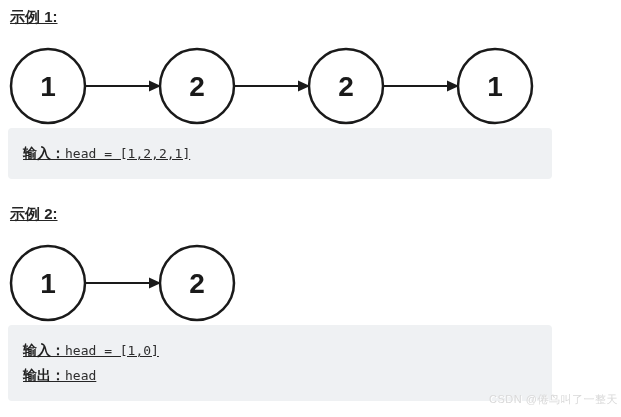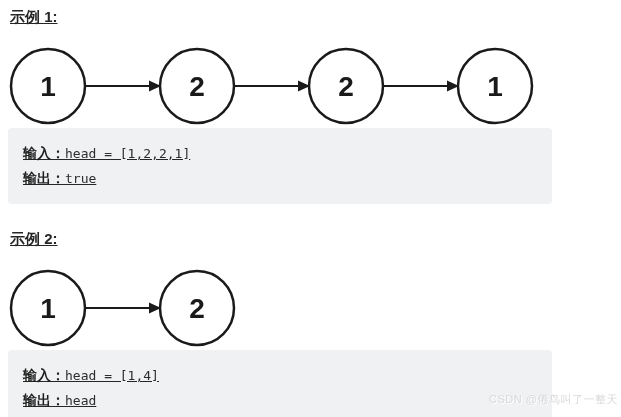--- a/index.html
+++ b/index.html
@@ -77,34 +77,33 @@
         <polygon points="302,40 290,34.5 290,45.5" fill="#1a1a1a"></polygon>
         <circle cx="338" cy="40" r="37" fill="#ffffff" stroke="#1a1a1a" stroke-width="2.5"></circle>
         <text x="338" y="50" text-anchor="middle" font-family="&quot;Liberation Sans&quot;, sans-serif" font-size="28" font-weight="700" fill="#1a1a1a">2</text>
         <line x1="376" y1="40" x2="442" y2="40" stroke="#1a1a1a" stroke-width="2.2"></line>
         <polygon points="451,40 439,34.5 439,45.5" fill="#1a1a1a"></polygon>
         <circle cx="487" cy="40" r="37" fill="#ffffff" stroke="#1a1a1a" stroke-width="2.5"></circle>
         <text x="487" y="50" text-anchor="middle" font-family="&quot;Liberation Sans&quot;, sans-serif" font-size="28" font-weight="700" fill="#1a1a1a">1</text>
       </svg>
     <div class="code-block" style="background: rgb(239, 241, 243);">
       <div class="io-line"><span class="io-label">输入：</span><span class="io-code">head = [1,2,2,1]</span></div>
-      <div class="io-line"><span class="io-label">输出：</span><span class="io-code">true</span></div>
     </div>
   </section>
 
   <section class="section-2">
     <h3 class="example-heading">示例 2:</h3>
     <svg class="diagram" width="240" height="80" viewBox="0 0 240 80">
         <circle cx="40" cy="40" r="37" fill="#ffffff" stroke="#1a1a1a" stroke-width="2.5"></circle>
         <text x="40" y="50" text-anchor="middle" font-family="&quot;Liberation Sans&quot;, sans-serif" font-size="28" font-weight="700" fill="#1a1a1a">1</text>
         <line x1="78" y1="40" x2="144" y2="40" stroke="#1a1a1a" stroke-width="2.2"></line>
         <polygon points="153,40 141,34.5 141,45.5" fill="#1a1a1a"></polygon>
         <circle cx="189" cy="40" r="37" fill="#ffffff" stroke="#1a1a1a" stroke-width="2.5"></circle>
         <text x="189" y="50" text-anchor="middle" font-family="&quot;Liberation Sans&quot;, sans-serif" font-size="28" font-weight="700" fill="#1a1a1a">2</text>
       </svg>
     <div class="code-block" style="background: rgb(239, 241, 243);">
-      <div class="io-line"><span class="io-label">输入：</span><span class="io-code">head = [1,4]</span></div>
+      <div class="io-line"><span class="io-label">输入：</span><span class="io-code">head = [1,0]</span></div>
       <div class="io-line"><span class="io-label">输出：</span><span class="io-code">head</span></div>
     </div>
   </section>
 
   <div class="watermark" style="color: rgb(217, 217, 217);">CSDN @倦鸟叫了一整天</div>
 </div>
 
 </body></html>

